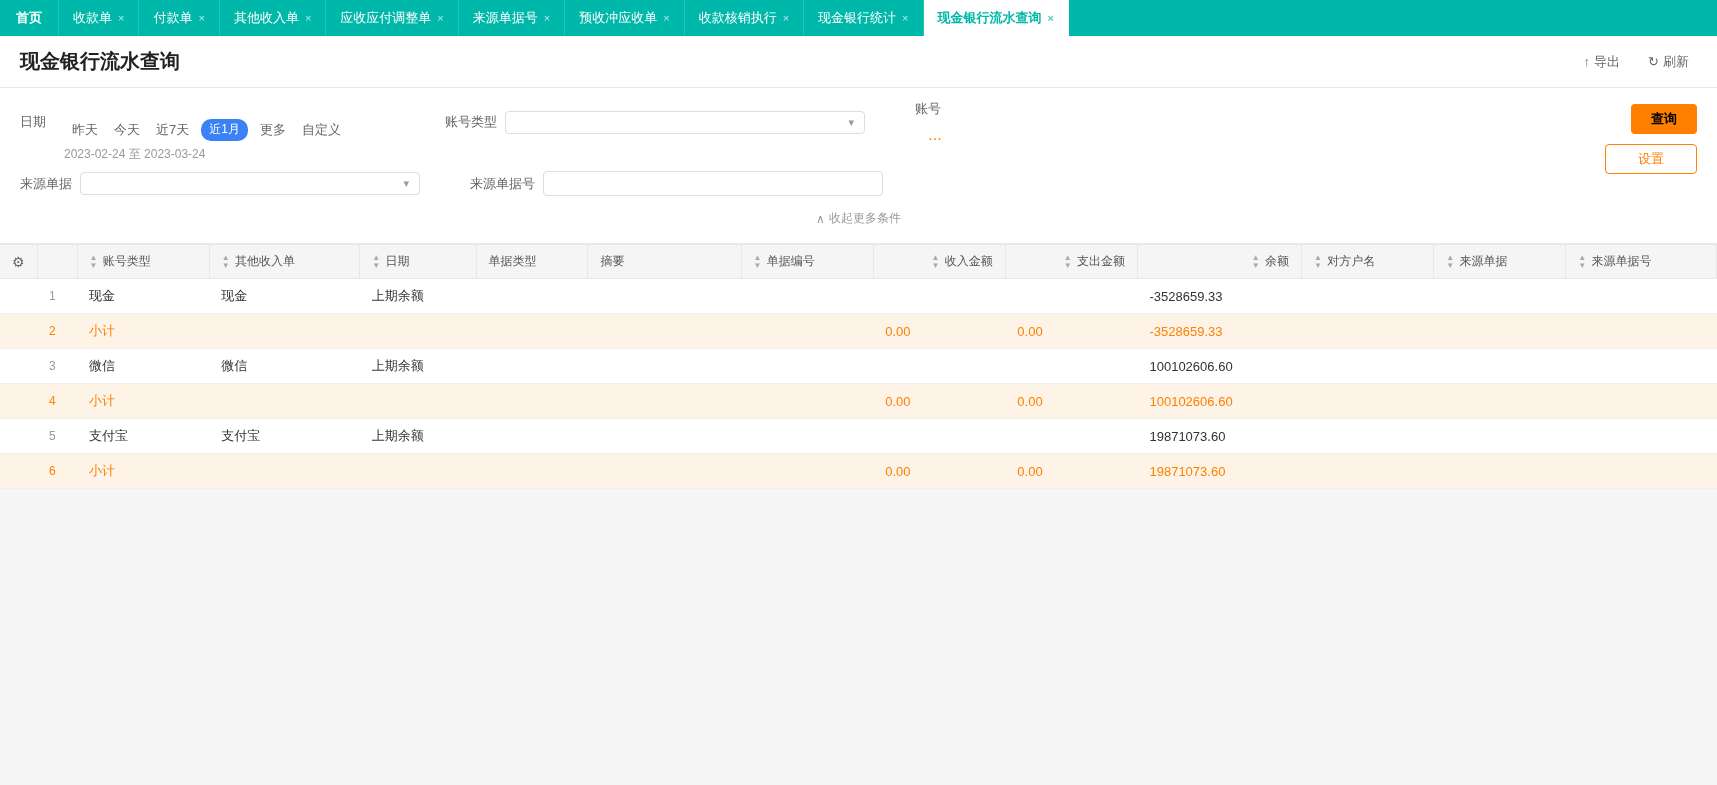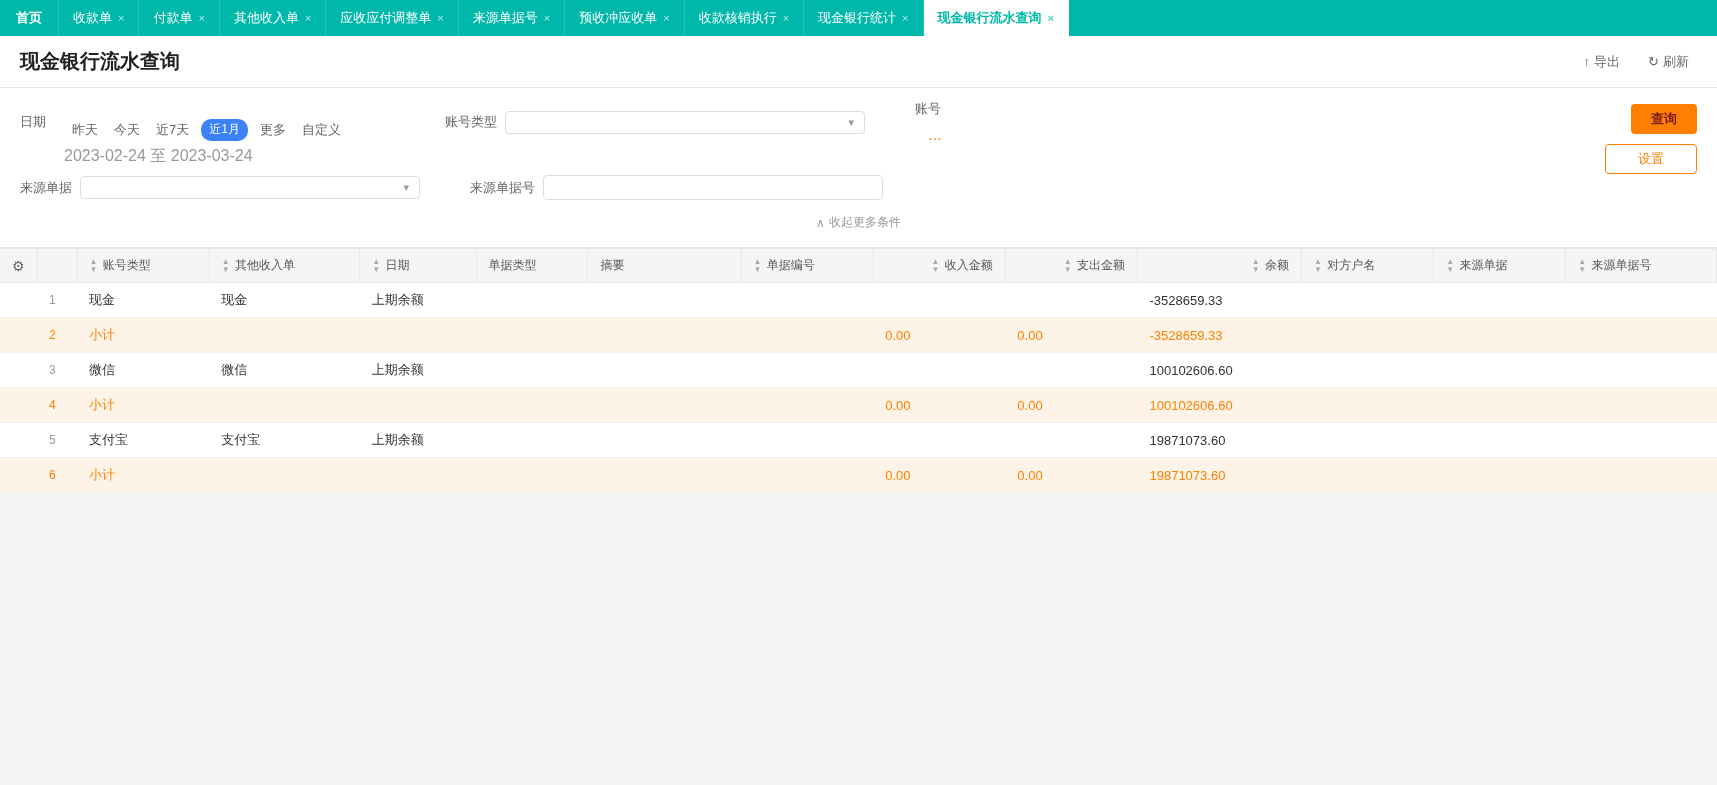--- a/index.html
+++ b/index.html
@@ -97,21 +97,21 @@
     }
     .date-shortcut.active {
       background: #3b82f6;
       color: #fff;
       border-radius: 10px;
       padding: 2px 8px;
       font-size: 12px;
     }
     .date-range {
       color: #999;
-      font-size: 16px;
+      font-size: 12px;
       margin-left: 4px;
     }
     .filter-select {
       display: flex;
       align-items: center;
       border: 1px solid #ddd;
       border-radius: 4px;
       padding: 4px 10px;
       min-width: 200px;
       background: #fff;
@@ -130,21 +130,21 @@
       outline: none;
     }
     .dots-btn {
       color: #ff7f00;
       cursor: pointer;
       font-size: 16px;
       padding: 0 8px;
     }
     .query-btn {
       background: #ff7f00;
-      color: #7f1d1d;
+      color: #000000;
       border: none;
       border-radius: 4px;
       padding: 6px 20px;
       font-size: 13px;
       cursor: pointer;
       font-weight: bold;
     }
     .settings-btn {
       background: #fff;
       color: #ff7f00;

